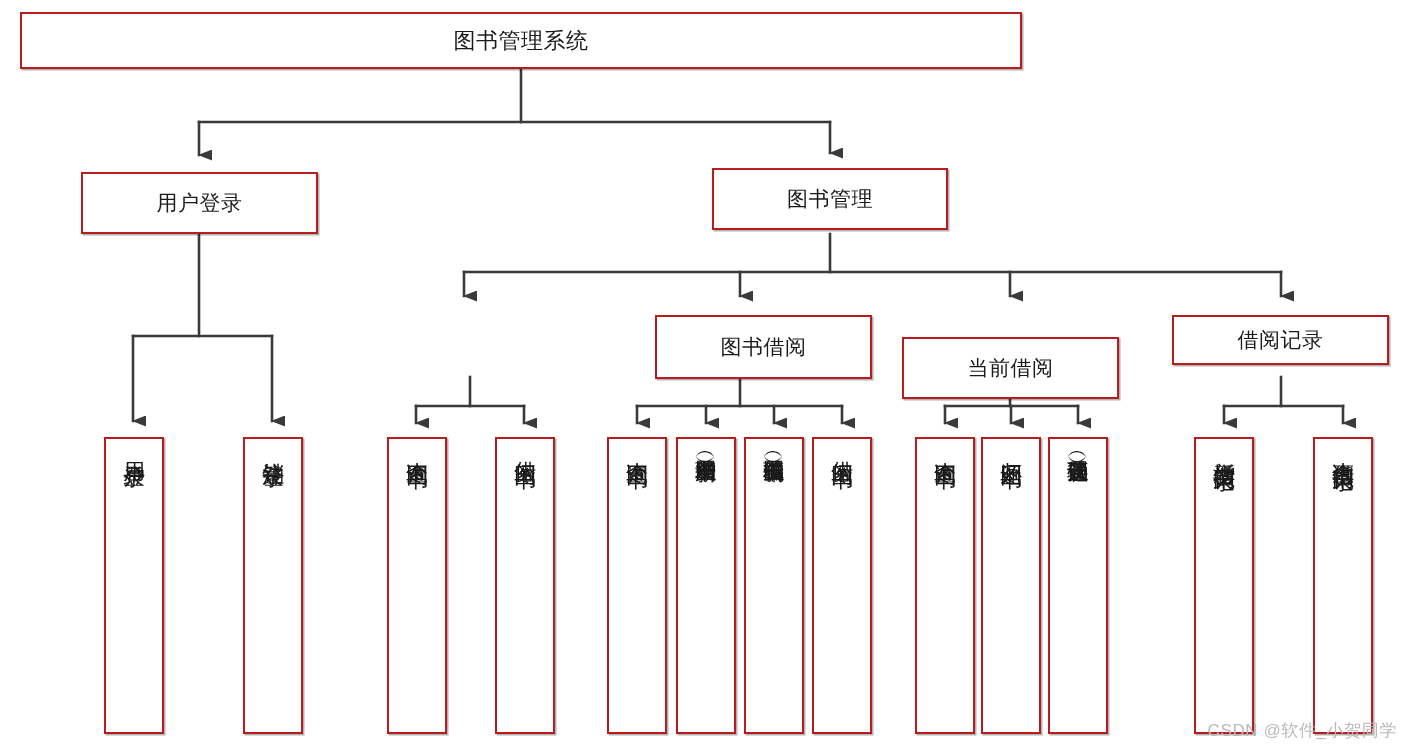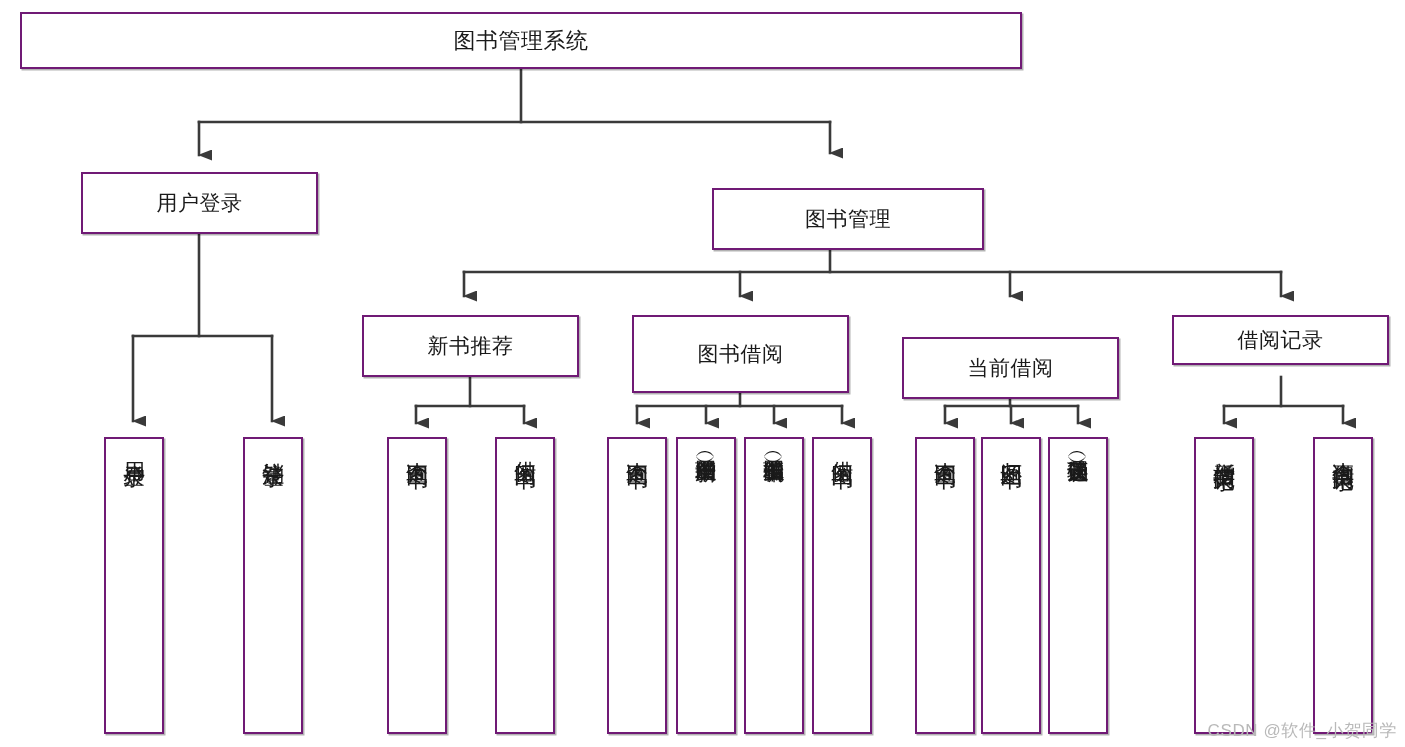--- a/index.html
+++ b/index.html
@@ -23,21 +23,21 @@
     left: 0;
     top: 0;
     width: 1405px;
     height: 747px;
     pointer-events: none;
   }
   .node {
     position: absolute;
     box-sizing: border-box;
     background: #ffffff;
-    border: 2px solid #701a75;
+    border: 2px solid #b91c1c;
     display: flex;
     align-items: center;
     justify-content: center;
     color: #1a1a1a;
     box-shadow: 1.5px 1.5px 0 rgba(0,0,0,0.30);
   }
   .node-label {
     display: block;
     text-align: center;
     line-height: 1.18;
@@ -136,29 +136,26 @@
   </svg>
 
   <div class="node horiz root" style="left:20px; top:12px; width:1002px; height:57px;">
     <span class="node-label">图书管理系统</span>
   </div>
 
   <div class="node horiz" style="left:81px; top:172px; width:237px; height:62px;">
     <span class="node-label">用户登录</span>
   </div>
 
-  <div class="node horiz" style="left:712px; top:188px; width:272px; height:62px;">
+  <div class="node horiz" style="left:712px; top:168px; width:236px; height:62px;">
     <span class="node-label">图书管理</span>
   </div>
 
-  <div class="node horiz" style="left:362px; top:315px; width:217px; height:62px;">
-    <span class="node-label">新书推荐</span>
-  </div>
-
-  <div class="node horiz" style="left:632px; top:315px; width:217px; height:78px;">
+
+  <div class="node horiz" style="left:655px; top:315px; width:217px; height:64px;">
     <span class="node-label">图书借阅</span>
   </div>
 
   <div class="node horiz" style="left:902px; top:315px; width:217px; height:62px;margin-top:22px;">
     <span class="node-label">当前借阅</span>
   </div>
 
   <div class="node horiz" style="left:1172px; top:315px; width:217px; height:50px;">
     <span class="node-label">借阅记录</span>
   </div>

